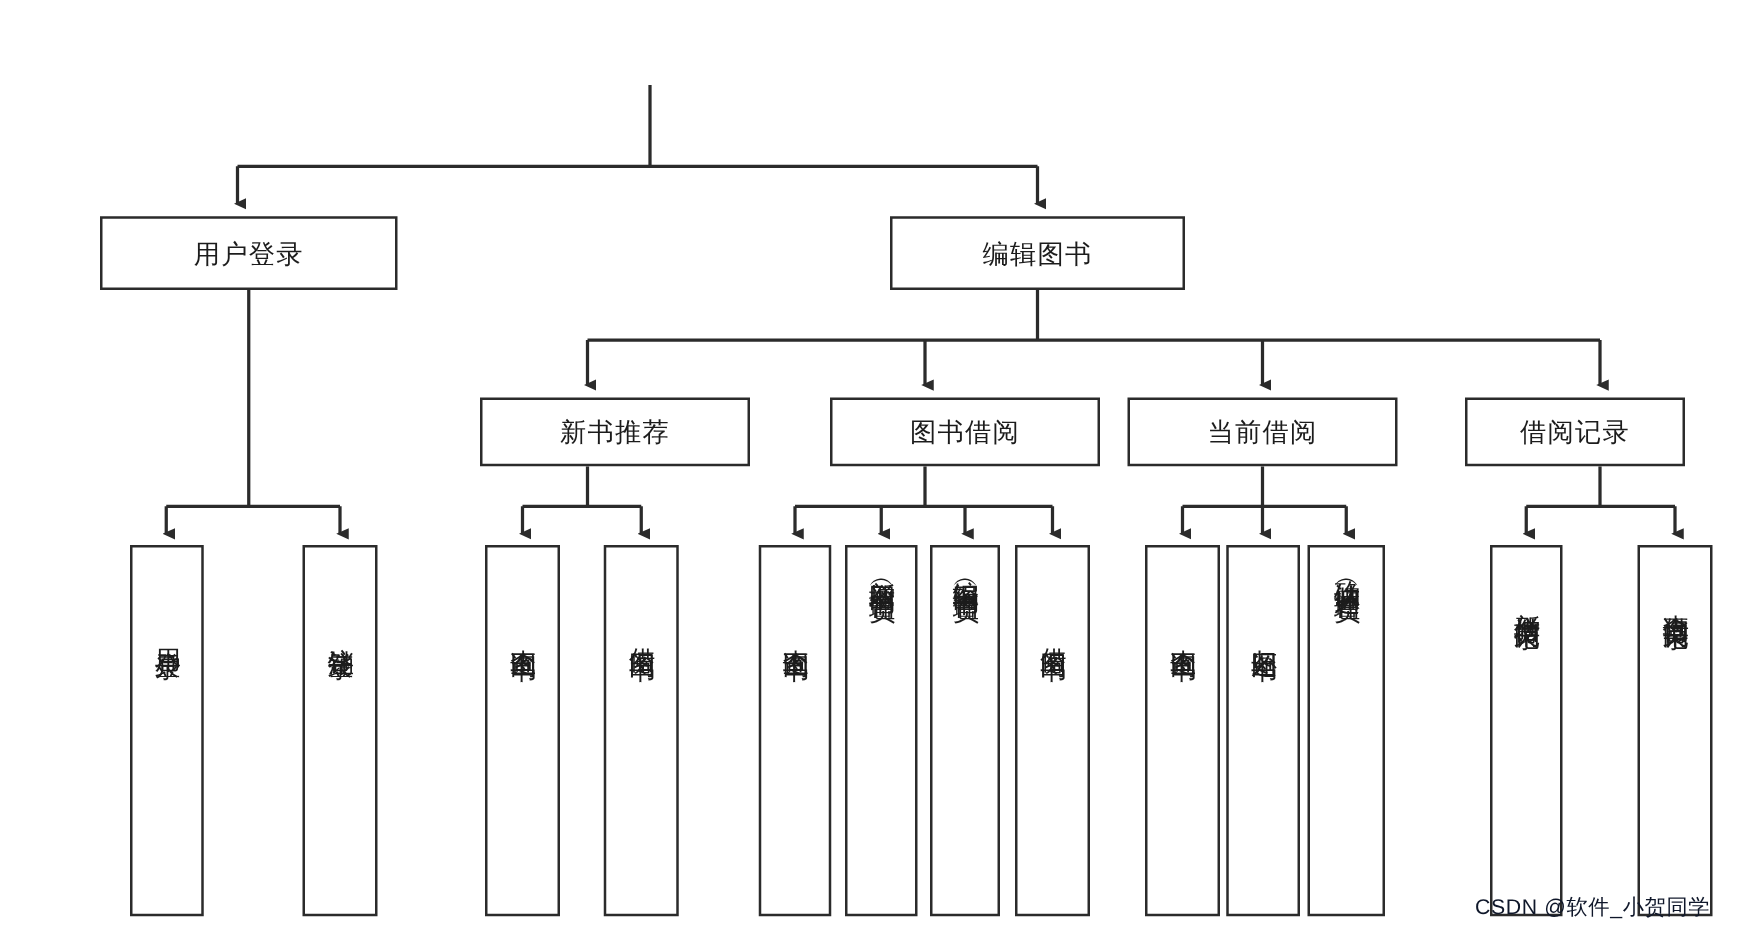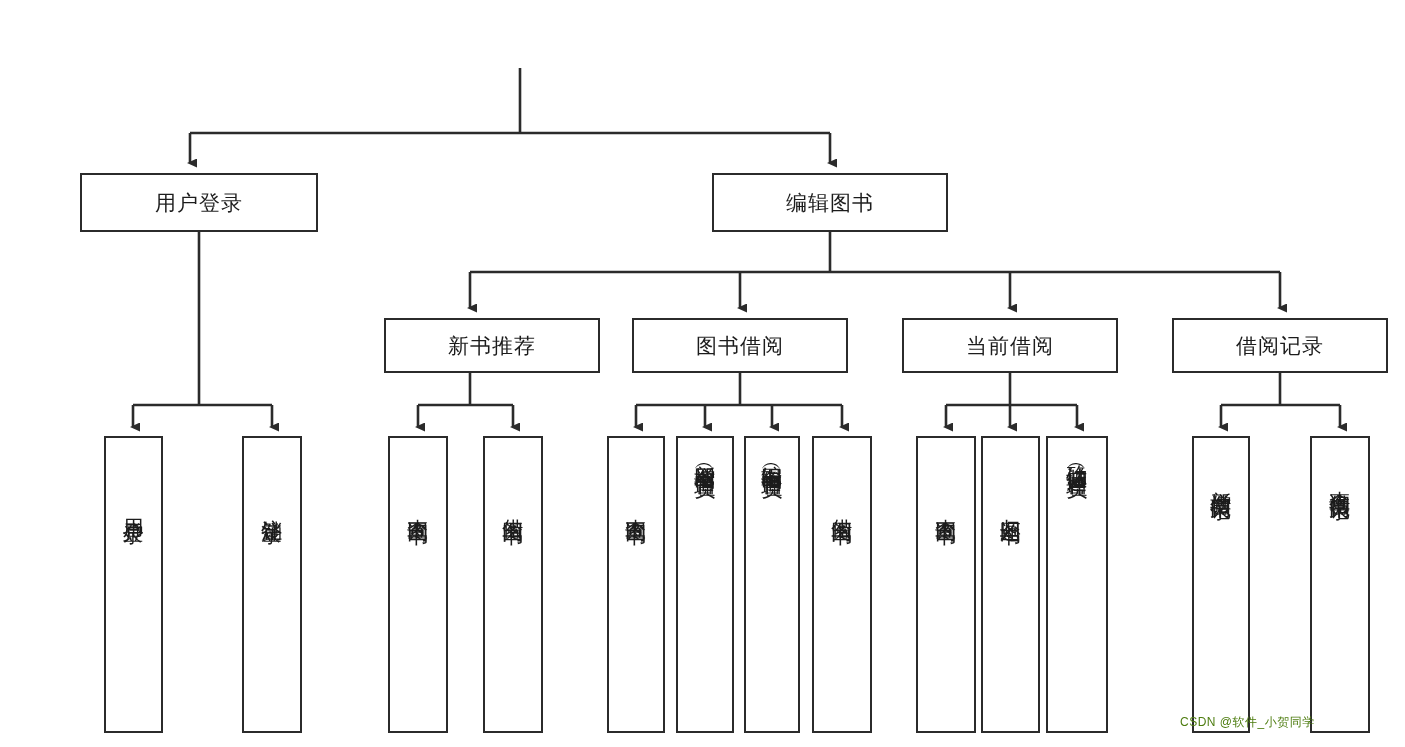--- a/index.html
+++ b/index.html
@@ -58,22 +58,22 @@
   .node.vert.midlow .vlabel {
     margin-top: 30px;
   }
   .node.vert.top .vlabel {
     margin-top: 4px;
   }
   .watermark {
     position: absolute;
     left: 1180px;
     top: 714px;
-    font-size: 12px;
-    color: #4d7c0f;
+    font-size: 17px;
+    color: #0f172a;
     white-space: nowrap;
     z-index: 3;
     letter-spacing: 0.5px;
   }
 </style>
 </head>
 <body>
 
 <div id="canvas">
 
@@ -131,27 +131,27 @@
   <div class="node horiz" style="left:80px; top:173px; width:238px; height:59px;">
     <span>用户登录</span>
   </div>
   <div class="node horiz" style="left:712px; top:173px; width:236px; height:59px;">
     <span>编辑图书</span>
   </div>
 
   <div class="node horiz" style="left:362px; top:318px; width:216px; height:55px;margin-left:22px;">
     <span>新书推荐</span>
   </div>
-  <div class="node horiz" style="left:632px; top:318px; width:216px; height:55px;">
+  <div class="node horiz" style="left:664px; top:318px; width:216px; height:55px;">
     <span>图书借阅</span>
   </div>
   <div class="node horiz" style="left:902px; top:318px; width:216px; height:55px;text-align:center;">
     <span>当前借阅</span>
   </div>
-  <div class="node horiz" style="left:1172px; top:318px; width:216px; height:55px;">
+  <div class="node horiz" style="left:1172px; top:318px; width:176px; height:55px;">
     <span>借阅记录</span>
   </div>
 
   <div class="node vert mid" style="left:104px; top:436px; width:59px; height:297px;">
     <span class="vlabel">用户登录</span>
   </div>
   <div class="node vert mid" style="left:242px; top:436px; width:60px; height:297px;">
     <span class="vlabel">注销登录</span>
   </div>
 

